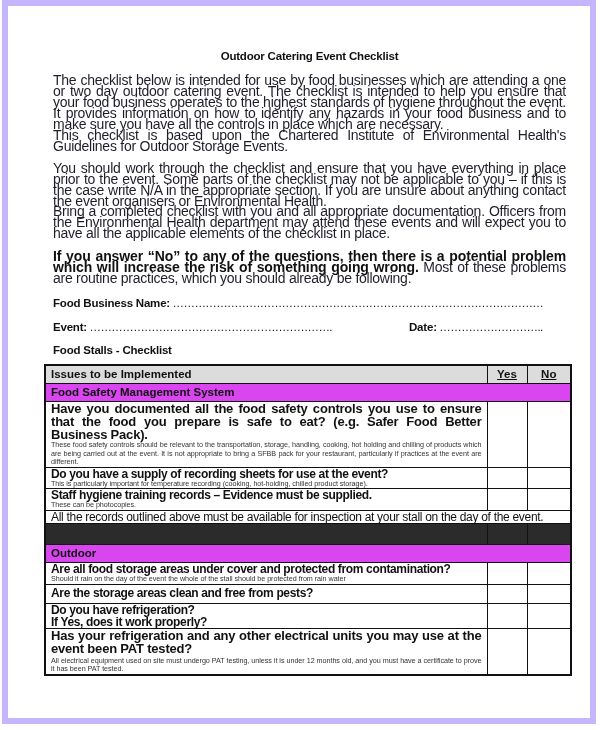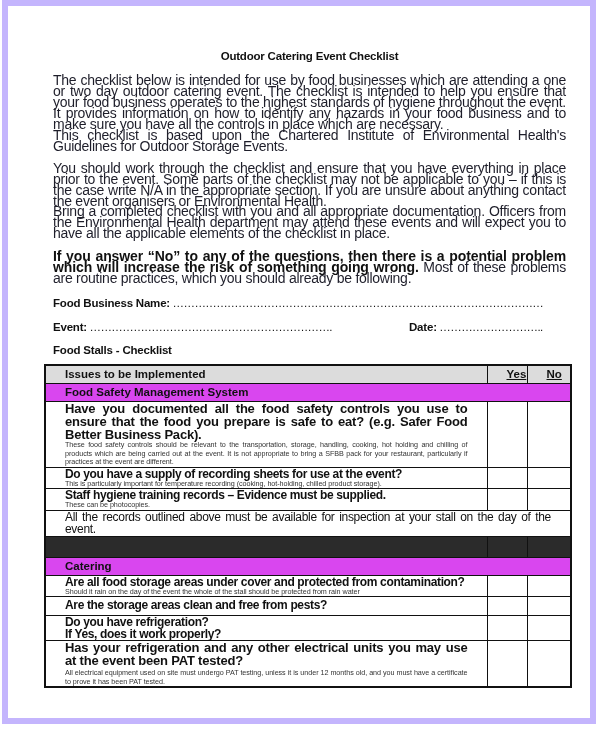--- a/index.html
+++ b/index.html
@@ -11,23 +11,23 @@
   .title { position: absolute; left: 0; width: 513px; top: 44px; text-align: center;
            font-weight: bold; font-size: 11.5px; letter-spacing: -0.2px; }
   .para { position: absolute; left: 0; width: 513px; font-size: 14px; line-height: 11px;
           text-align: justify; color: #1e1e2a; letter-spacing: -0.25px; }
   .para b { color: #111; letter-spacing: -0.1px; }
   .field { position: absolute; left: 0; font-weight: bold; font-size: 11.5px; letter-spacing: -0.2px; white-space: nowrap; text-align: right; }
   .dots { font-weight: normal; letter-spacing: -0.6px; }
 
   table.check { position: absolute; left: 38px; top: 360px; width: 526px;
                 border-collapse: collapse; border: 2px solid #111; table-layout: fixed; }
-  table.check td { border: 1px solid #111; padding: 0 19px; vertical-align: top; }
+  table.check td { border: 1px solid #111; padding: 0 5px; vertical-align: top; }
   .hdr td { background: #dcdcdc; font-weight: bold; font-size: 11.5px; height: 17px; line-height: 17px; }
-  .hdr td.c { text-align: right; text-decoration: underline; }
+  .hdr td.c { text-align: center; text-decoration: underline; }
   .sec td { background: #d946ef; font-weight: bold; font-size: 11.5px; height: 17px; line-height: 17px; }
   .dark td { background: #2b2b2b; height: 20px; }
   .q { font-weight: bold; font-size: 12px; line-height: 12px; letter-spacing: -0.35px; text-align: justify; }
   .q.big { font-size: 13px; line-height: 13px; letter-spacing: -0.2px; }
   .note { font-size: 7.2px; line-height: 8.5px; color: #333; text-align: justify; letter-spacing: -0.05px; }
   .plain { font-size: 12px; line-height: 12.5px; letter-spacing: -0.3px; text-align: justify; margin-left: 32px; }
 </style>
 </head>
 <body>
 
@@ -94,21 +94,21 @@
     </tr>
     <tr>
       <td colspan="3" class="plain">All the records outlined above must be available for inspection at your stall on the day of the event.</td>
     </tr>
     <tr class="dark">
       <td></td>
       <td></td>
       <td></td>
     </tr>
     <tr class="sec">
-      <td colspan="3">Catering</td>
+      <td colspan="3">Outdoor</td>
     </tr>
     <tr>
       <td>
         <div class="q">Are all food storage areas under cover and protected from contamination?</div>
         <div class="note">Should it rain on the day of the event the whole of the stall should be protected from rain water</div>
       </td>
       <td></td>
       <td></td>
     </tr>
     <tr>

